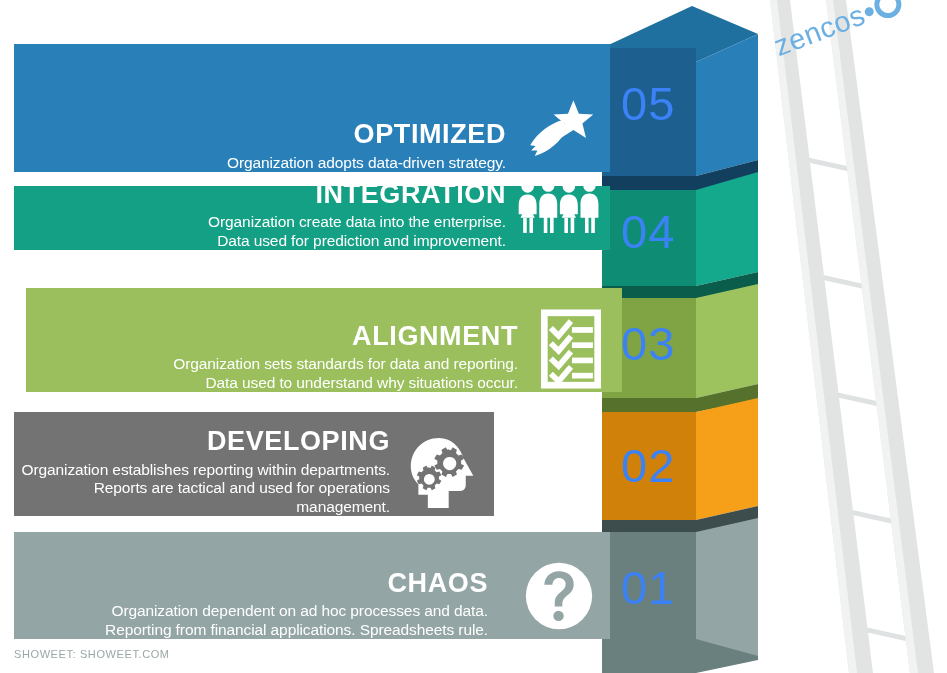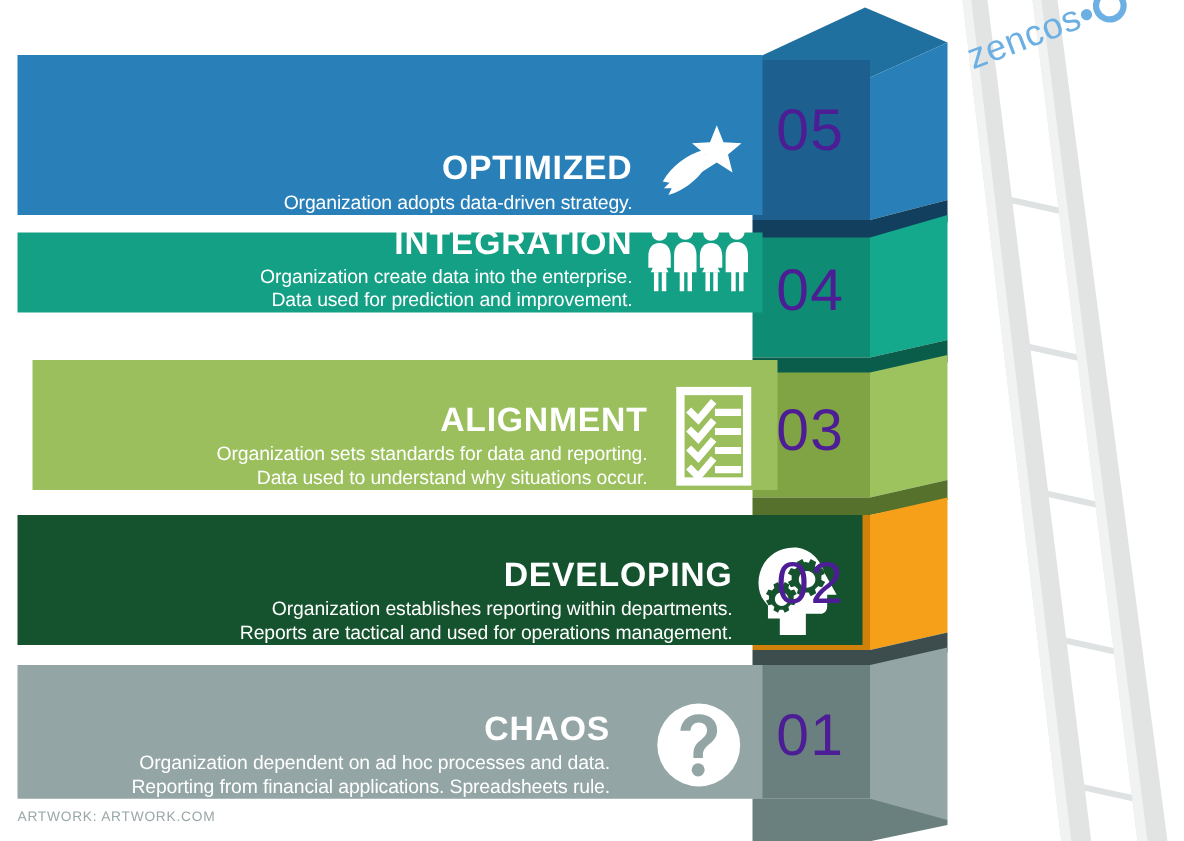--- a/index.html
+++ b/index.html
@@ -43,21 +43,21 @@
   .band-icon {
     width:86px; height:86px;
     flex:0 0 86px;
     display:flex; align-items:center; justify-content:center;
   }
   .band-icon svg { display:block; }
 
   
   .block-num {
     position:absolute;
-    color:#4c1d95;
+    color:#3b82f6;
     font-size:47px;
     font-weight:normal;
     letter-spacing:1px;
     font-family:"Liberation Sans", sans-serif;
   }
 
   
   #logo {
     position:absolute;
     left:782px; top:30px;
@@ -192,21 +192,21 @@
           <line x1="36" y1="38" x2="52" y2="38"></line>
           <polyline points="13,54 19,60 30,47"></polyline>
           <line x1="36" y1="54" x2="52" y2="54"></line>
           <polyline points="13,70 19,76 30,63"></polyline>
           <line x1="36" y1="70" x2="52" y2="70"></line>
         </g>
       </svg>
     </div>
   </div>
 
-  <div class="band" style="left:14px; top:412px; width:676px; height:104px; background:#14532d;">
+  <div class="band" style="left:14px; top:412px; width:480px; height:104px; background:#737373;">
     <div class="band-text">
       <span class="band-title">DEVELOPING</span>
       <span class="band-line">Organization establishes reporting within departments.</span>
       <span class="band-line">Reports are tactical and used for operations management.</span>
     </div>
     <div class="band-icon">
       <svg viewBox="0 0 76 78" width="72" height="74" aria-hidden="true">
         <path fill="#ffffff" fill-rule="evenodd" d="M34,2 C16,2 4,16 4,32 C4,40 7,46 12,51 L12,62 L22,62 L22,76 L44,76 L44,58 L56,58 C60,58 62,55 62,52 L62,42 L70,42 L60,24 C56,11 46,2 34,2 Z
              M43,14 l3.4,1.0 1.7,-3.2 4.6,2.6 -1.0,3.4 2.6,2.6 3.4,-1.0 2.6,4.6 -3.2,1.7 0,3.7 3.2,1.7 -2.6,4.6 -3.4,-1.0 -2.6,2.6 1.0,3.4 -4.6,2.6 -1.7,-3.2 -3.7,0 -1.7,3.2 -4.6,-2.6 1.0,-3.4 -2.6,-2.6 -3.4,1.0 -2.6,-4.6 3.2,-1.7 0,-3.7 -3.2,-1.7 2.6,-4.6 3.4,1.0 2.6,-2.6 -1.0,-3.4 4.6,-2.6 1.7,3.2 Z
              M45,22 a7,7 0 1,0 0.1,0 Z
@@ -260,15 +260,15 @@
 
       <polygon points="826,0 846,0 934,673 910,673" fill="#e2e4e4"></polygon>
       <polygon points="826,0 833,0 918,673 910,673" fill="#f1f2f2"></polygon>
     </g>
   </svg>
 
   <div id="logo">
     <span class="logo-word">zencos</span><span class="logo-dot"></span><span class="logo-ring"></span>
   </div>
 
-  <div id="credit">ARTWORK: ARTWORK.COM</div>
+  <div id="credit">SHOWEET: SHOWEET.COM</div>
 
 </div>
 
 </body></html>

